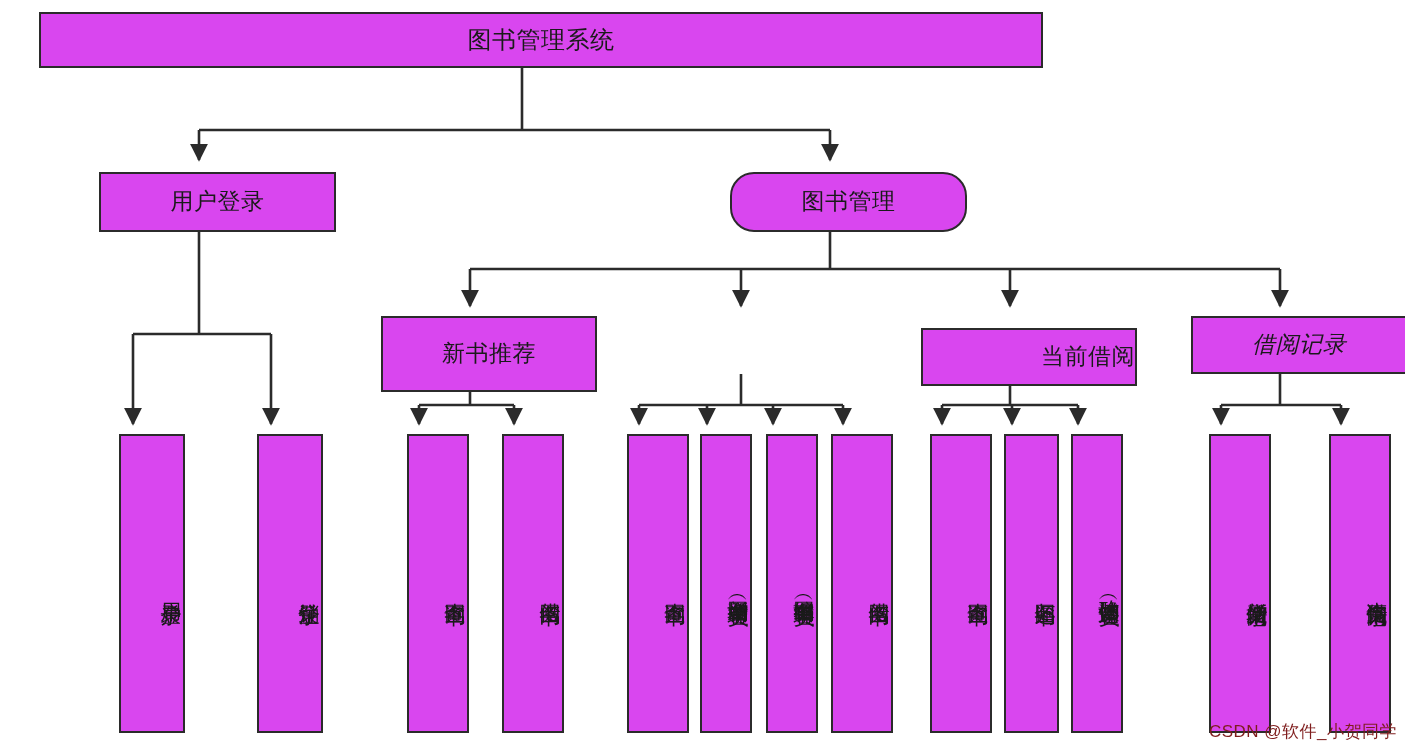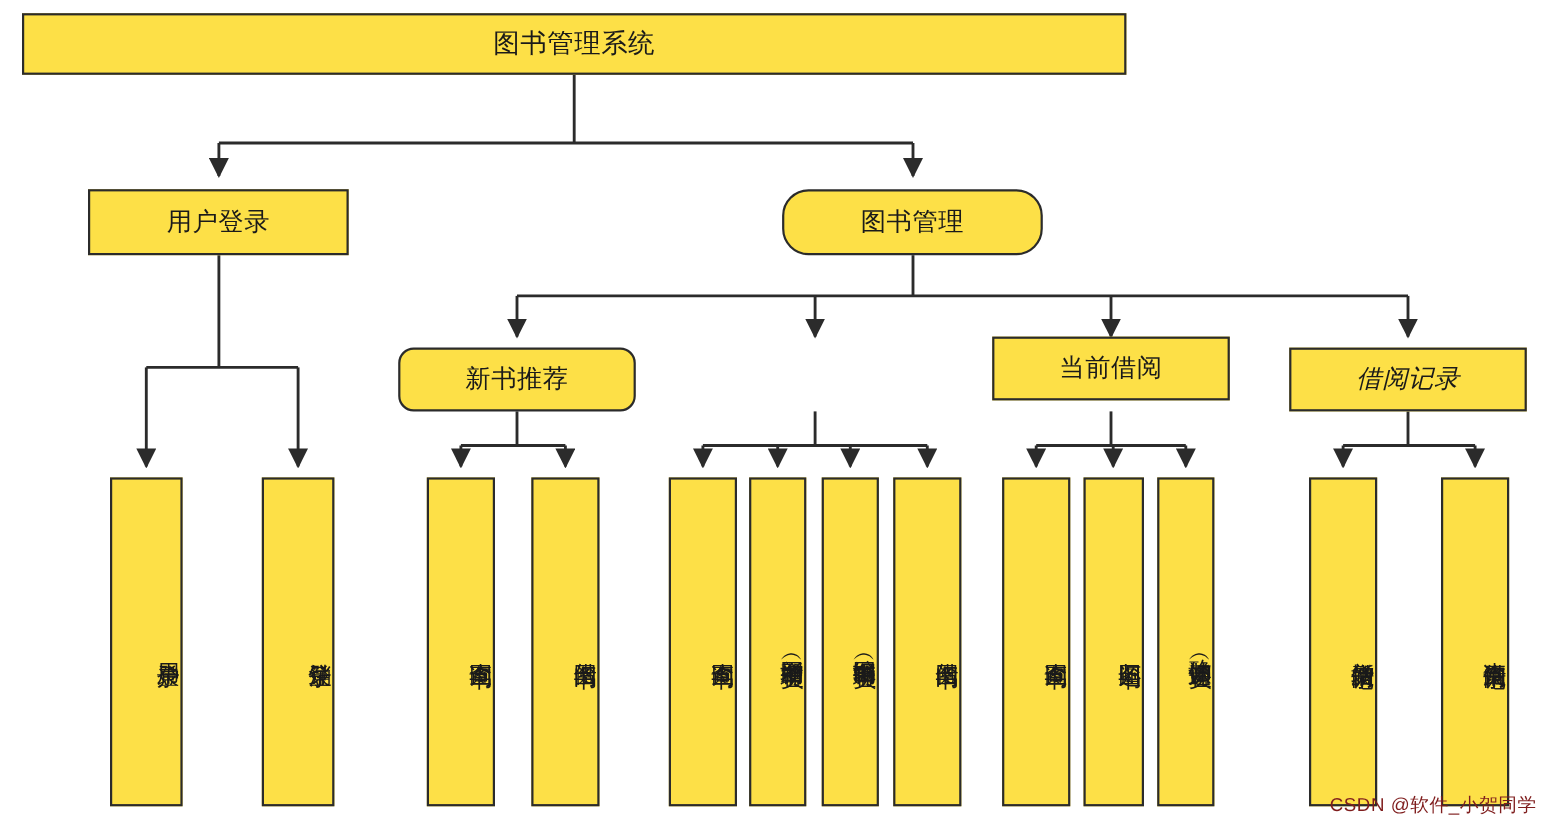--- a/index.html
+++ b/index.html
@@ -21,27 +21,28 @@
     position: absolute;
     left: 0;
     top: 0;
     width: 1405px;
     height: 747px;
     pointer-events: none;
   }
   .node {
     position: absolute;
     box-sizing: border-box;
-    background: #fde047;
+    background: #d946ef;
     border: 2px solid #2b2b2b;
     display: flex;
     align-items: center;
     justify-content: center;
     color: #1a1a1a;
     line-height: 1.18;
+    margin-left: 19px;
   }
   .node.horiz {
     font-size: 23px;
     letter-spacing: 0.5px;
   }
   .node.vert {
     writing-mode: vertical-rl;
     text-orientation: upright;
     font-size: 21px;
     letter-spacing: 1px;
@@ -129,24 +130,24 @@
     <span>图书管理系统</span>
   </div>
 
   <div class="node horiz" id="node-l2-0" style="left: 80px; top: 172px; width: 237px; height: 60px;">
     <span>用户登录</span>
   </div>
   <div class="node horiz" id="node-l2-1" style="left: 711px; top: 172px; width: 237px; height: 60px; border-radius: 24px;">
     <span>图书管理</span>
   </div>
 
-  <div class="node horiz" id="node-l3-0" style="left: 362px; top: 316px; width: 216px; height: 58px; border-radius: 14px;">
+  <div class="node horiz" id="node-l3-0" style="left: 362px; top: 316px; width: 216px; height: 76px;">
     <span>新书推荐</span>
   </div>
-  <div class="node horiz" id="node-l3-2" style="left: 902px; top: 306px; width: 216px; height: 58px;">
+  <div class="node horiz" id="node-l3-2" style="left: 902px; top: 328px; width: 216px; height: 58px; justify-content: flex-end;">
     <span>当前借阅</span>
   </div>
   <div class="node horiz" id="node-l3-3" style="left: 1172px; top: 316px; width: 216px; height: 58px; font-style: italic;">
     <span>借阅记录</span>
   </div>
 
   <div class="node vert" id="node-leaf-0" style="left: 100px; top: 434px; width: 66px; height: 299px;">
     <span>用户登录</span>
   </div>
   <div class="node vert" id="node-leaf-1" style="left: 238px; top: 434px; width: 66px; height: 299px;">

